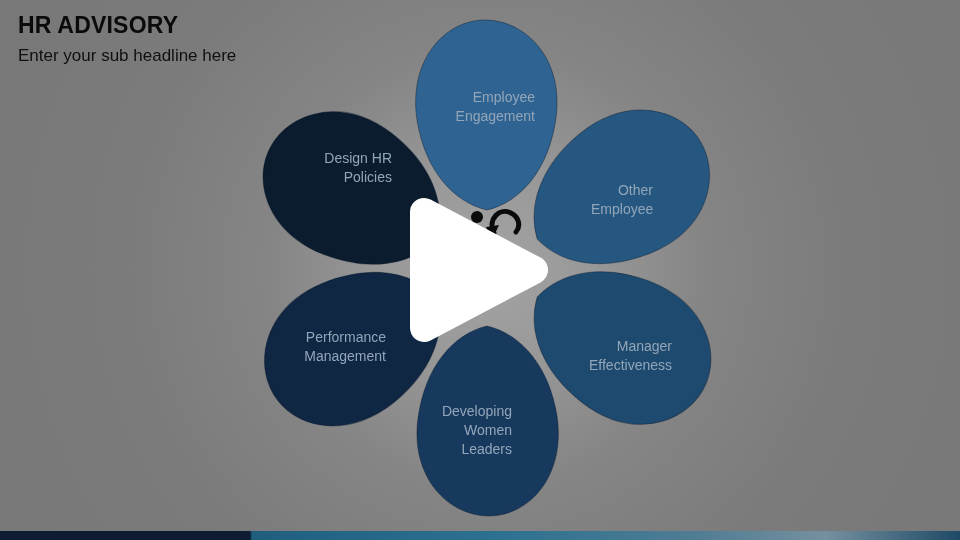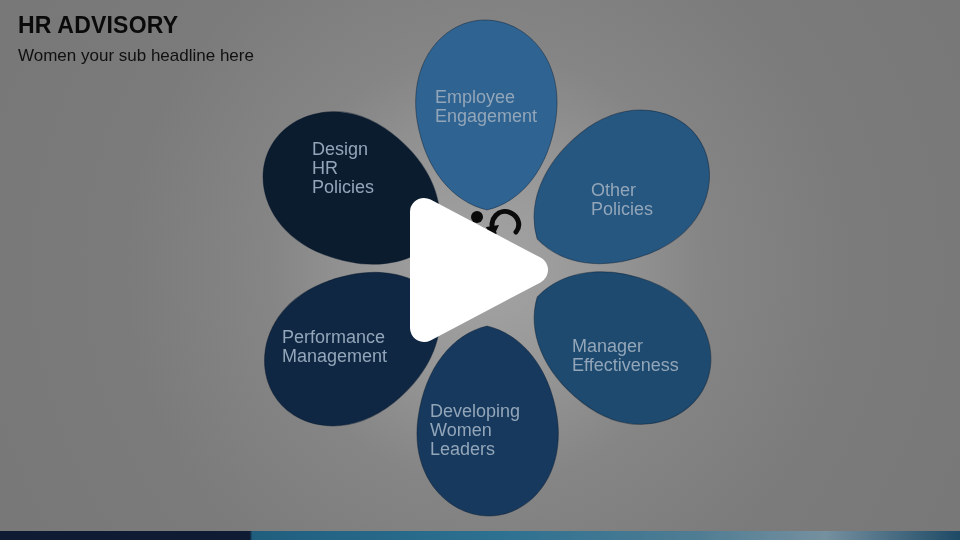--- a/index.html
+++ b/index.html
@@ -8,37 +8,37 @@
     font-family:Liberation Sans, sans-serif;
     background:radial-gradient(circle 520px at 487px 268px,
       #a4a4a4 0%, #989898 20%, #858585 42%, #7b7b7b 70%, #787878 100%);
   }
   .titleblock{position:absolute;left:18px;top:12px;}
   .title{font-size:23px;font-weight:bold;color:#0a0a0a;letter-spacing:.2px;}
   .subtitle{font-size:17px;color:#101010;margin-top:7px;}
   .flower-svg{position:absolute;left:0;top:0;}
   .petal-label{
     position:absolute;transform:translate(-50%,-50%);
-    text-align:left;font-size:18px;line-height:19px;color:#93a6b9;
+    text-align:right;font-size:14px;line-height:19px;color:#93a6b9;
   }
   .footer-bar{
     position:absolute;left:0;bottom:0;width:960px;height:9px;
     background:linear-gradient(to right,
       #0e1b33 0%, #0e1b33 26%, #205e7e 26.3%, #2d7191 52%,
       #4e7c93 72%, #75909f 86%, #1e4a66 100%);
   }
 </style>
 </head>
 <body>
 
 <div class="stage">
 
   <div class="titleblock">
     <div class="title">HR ADVISORY</div>
-    <div class="subtitle">Women your sub headline here</div>
+    <div class="subtitle">Enter your sub headline here</div>
   </div>
 
   <svg class="flower-svg" width="960" height="540" viewBox="0 0 960 540">
 
     <g stroke="rgba(5,20,40,0.4)" stroke-width="1">
       <path transform="translate(487,268) rotate(0)" d="M 0 -58 C -34 -66 -62 -98 -70 -148 C -79 -208 -42 -248 -2 -248 C 38 -248 77 -210 69 -150 C 62 -99 34 -66 0 -58 Z" fill="#2f6391"></path>
       <path transform="translate(487,268) rotate(60)" d="M 0 -58 C -34 -66 -62 -98 -70 -148 C -79 -208 -42 -248 -2 -248 C 38 -248 77 -210 69 -150 C 62 -99 34 -66 0 -58 Z" fill="#265781"></path>
       <path transform="translate(487,268) rotate(120)" d="M 0 -58 C -34 -66 -62 -98 -70 -148 C -79 -208 -42 -248 -2 -248 C 38 -248 77 -210 69 -150 C 62 -99 34 -66 0 -58 Z" fill="#1d4a6e"></path>
       <path transform="translate(487,268) rotate(300)" d="M 0 -58 C -34 -66 -62 -98 -70 -148 C -79 -208 -42 -248 -2 -248 C 38 -248 77 -210 69 -150 C 62 -99 34 -66 0 -58 Z" fill="#0c1c2f"></path>
       <path transform="translate(487,268) rotate(240)" d="M 0 -58 C -34 -66 -62 -98 -70 -148 C -79 -208 -42 -248 -2 -248 C 38 -248 77 -210 69 -150 C 62 -99 34 -66 0 -58 Z" fill="#0f2743"></path>
@@ -48,20 +48,20 @@
     <g fill="#0a0a0a">
       <circle cx="477" cy="217" r="6"></circle>
       <path d="M 494 233 C 487 219 500 207 511 213 C 519 217 521 226 516 232" fill="none" stroke="#0a0a0a" stroke-width="5" stroke-linecap="round"></path>
       <polygon points="486,227 499,225 492,240"></polygon>
     </g>
 
     <path d="M 424 212 L 534 270 L 424 328 Z" fill="#ffffff" stroke="#ffffff" stroke-width="28" stroke-linejoin="round"></path>
   </svg>
 
   <div class="petal-label" style="left:485px;top:107px;width:100px;">Employee Engagement</div>
-  <div class="petal-label" style="left:622px;top:200px;width:62px;">Other Policies</div>
+  <div class="petal-label" style="left:622px;top:200px;width:62px;">Other Employee</div>
   <div class="petal-label" style="left:471px;top:430px;width:82px;">Developing Women Leaders</div>
   <div class="petal-label" style="left:622px;top:356px;width:100px;">Manager Effectiveness</div>
   <div class="petal-label" style="left:334px;top:347px;width:104px;">Performance Management</div>
   <div class="petal-label" style="left:352px;top:168px;width:80px;">Design HR Policies</div>
 
   <div class="footer-bar"></div>
 </div>
 
 </body></html>

